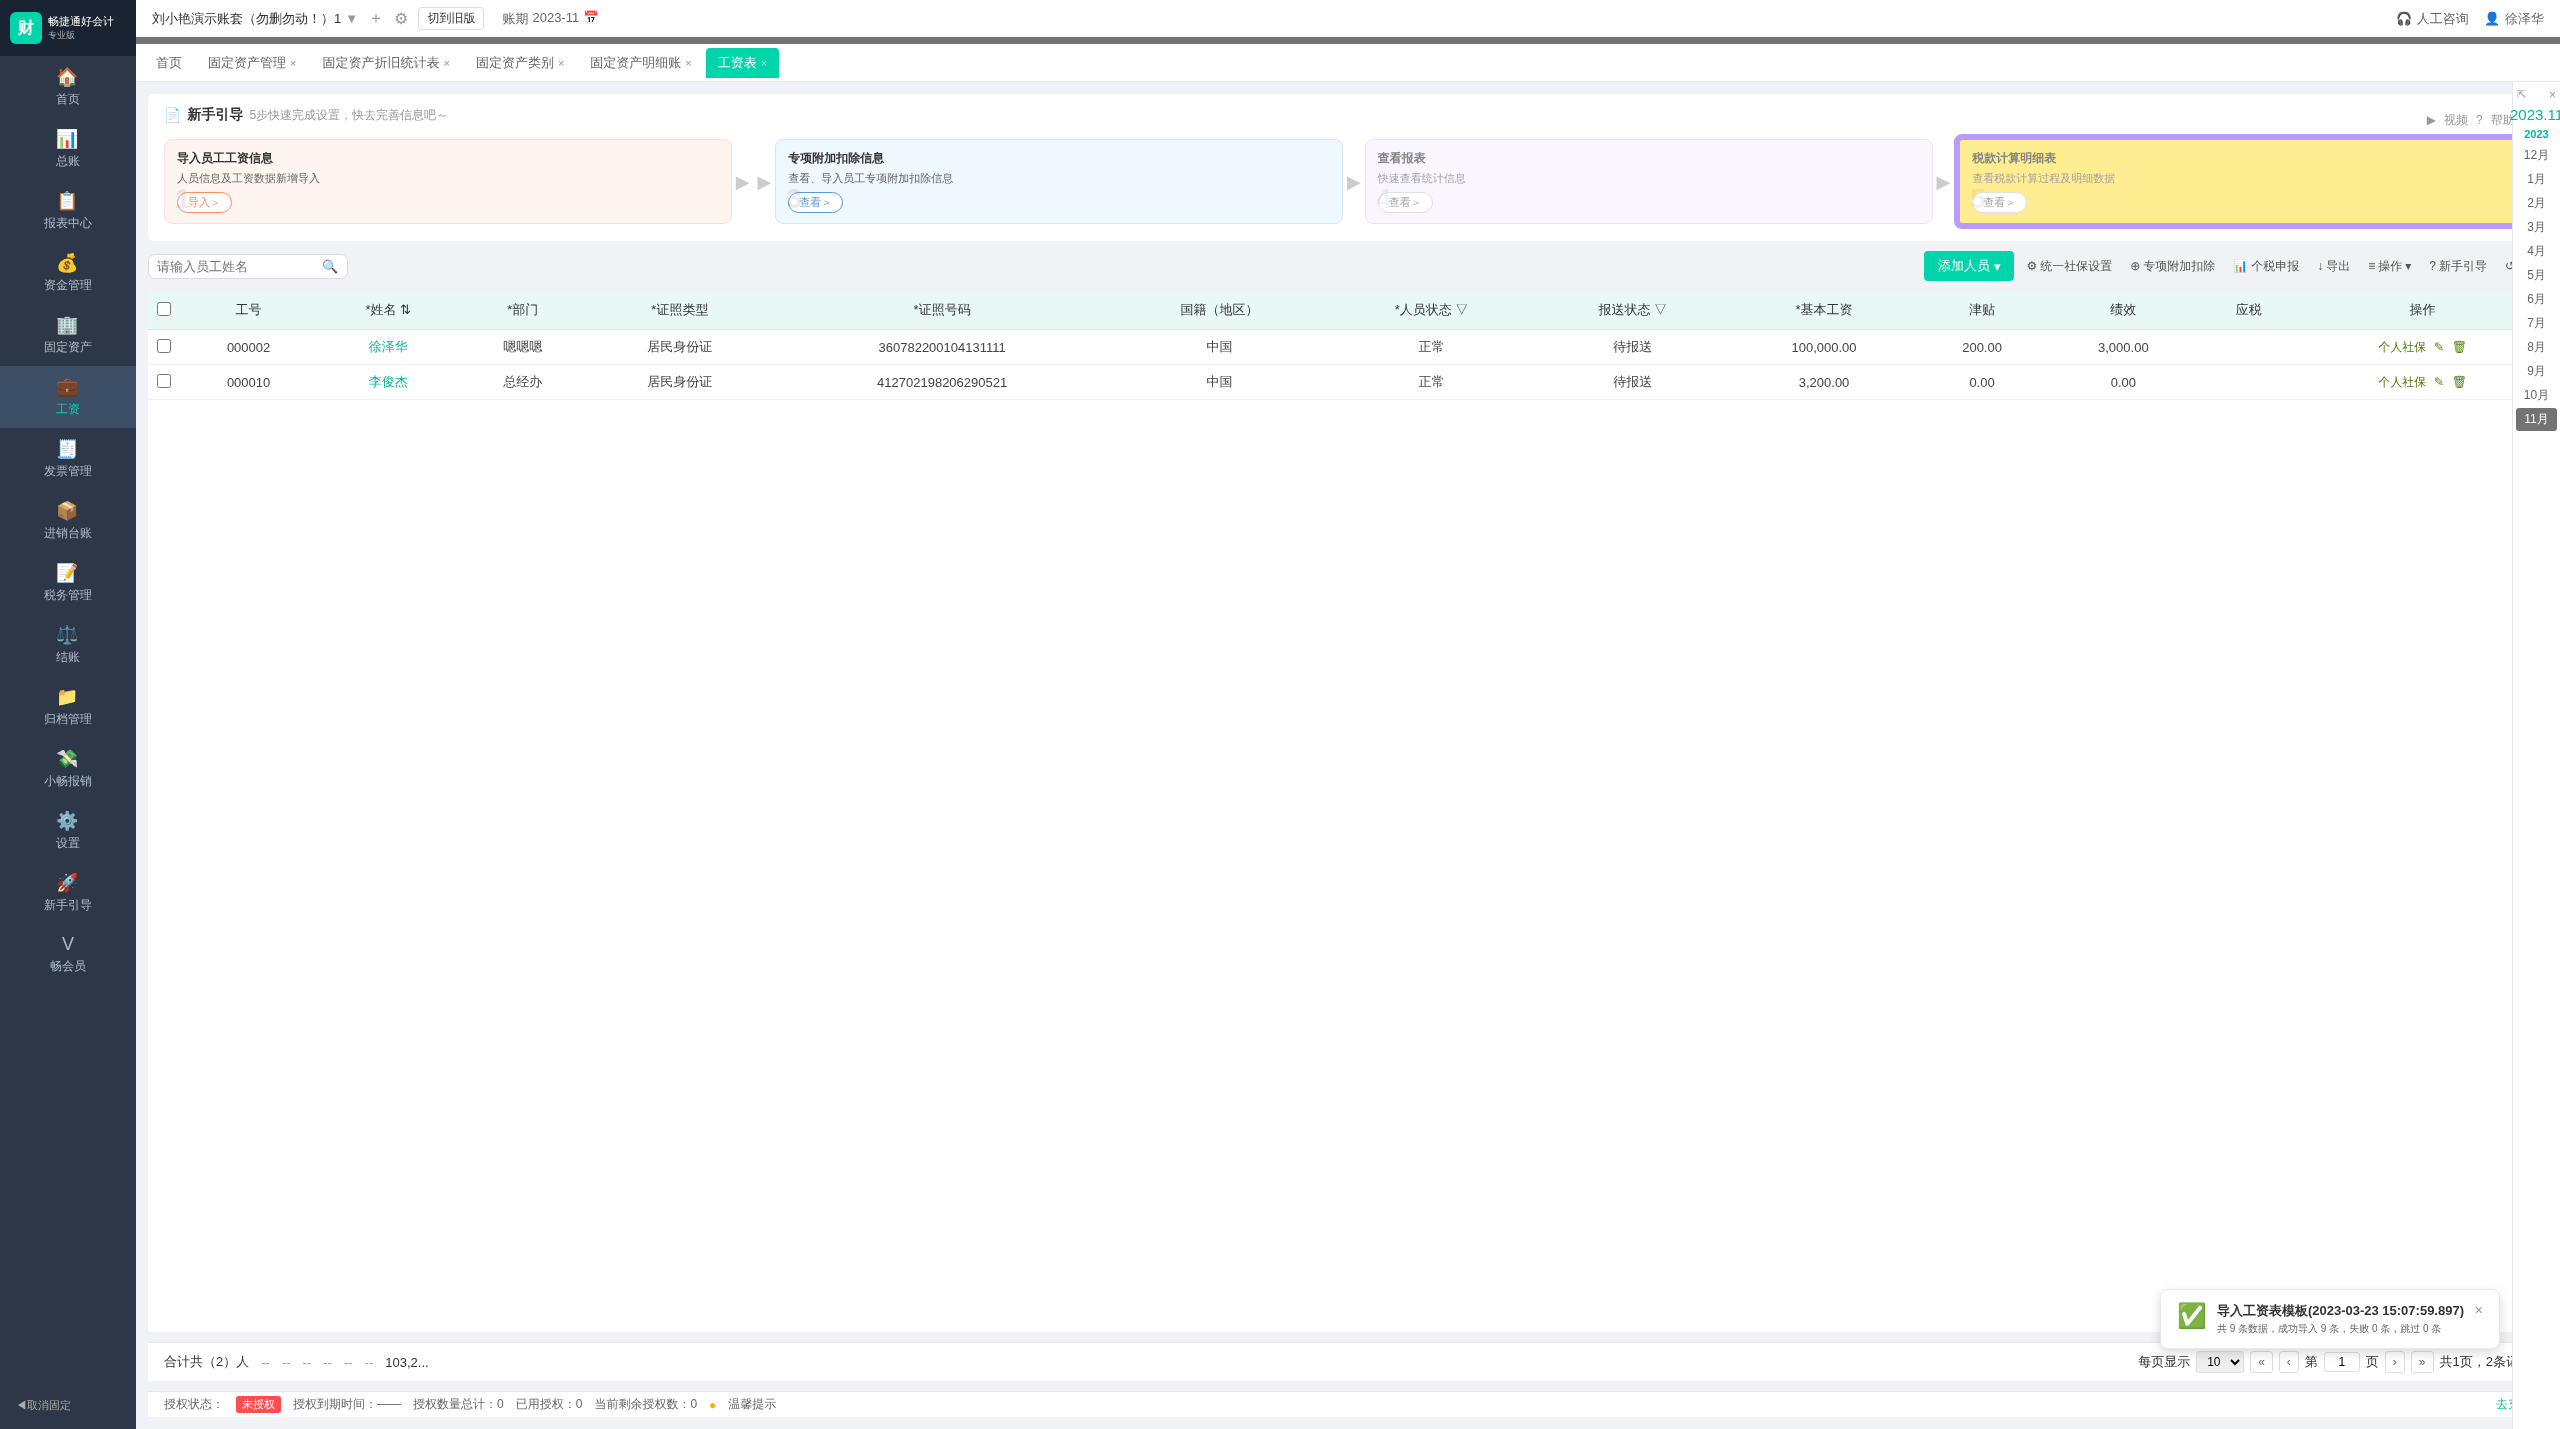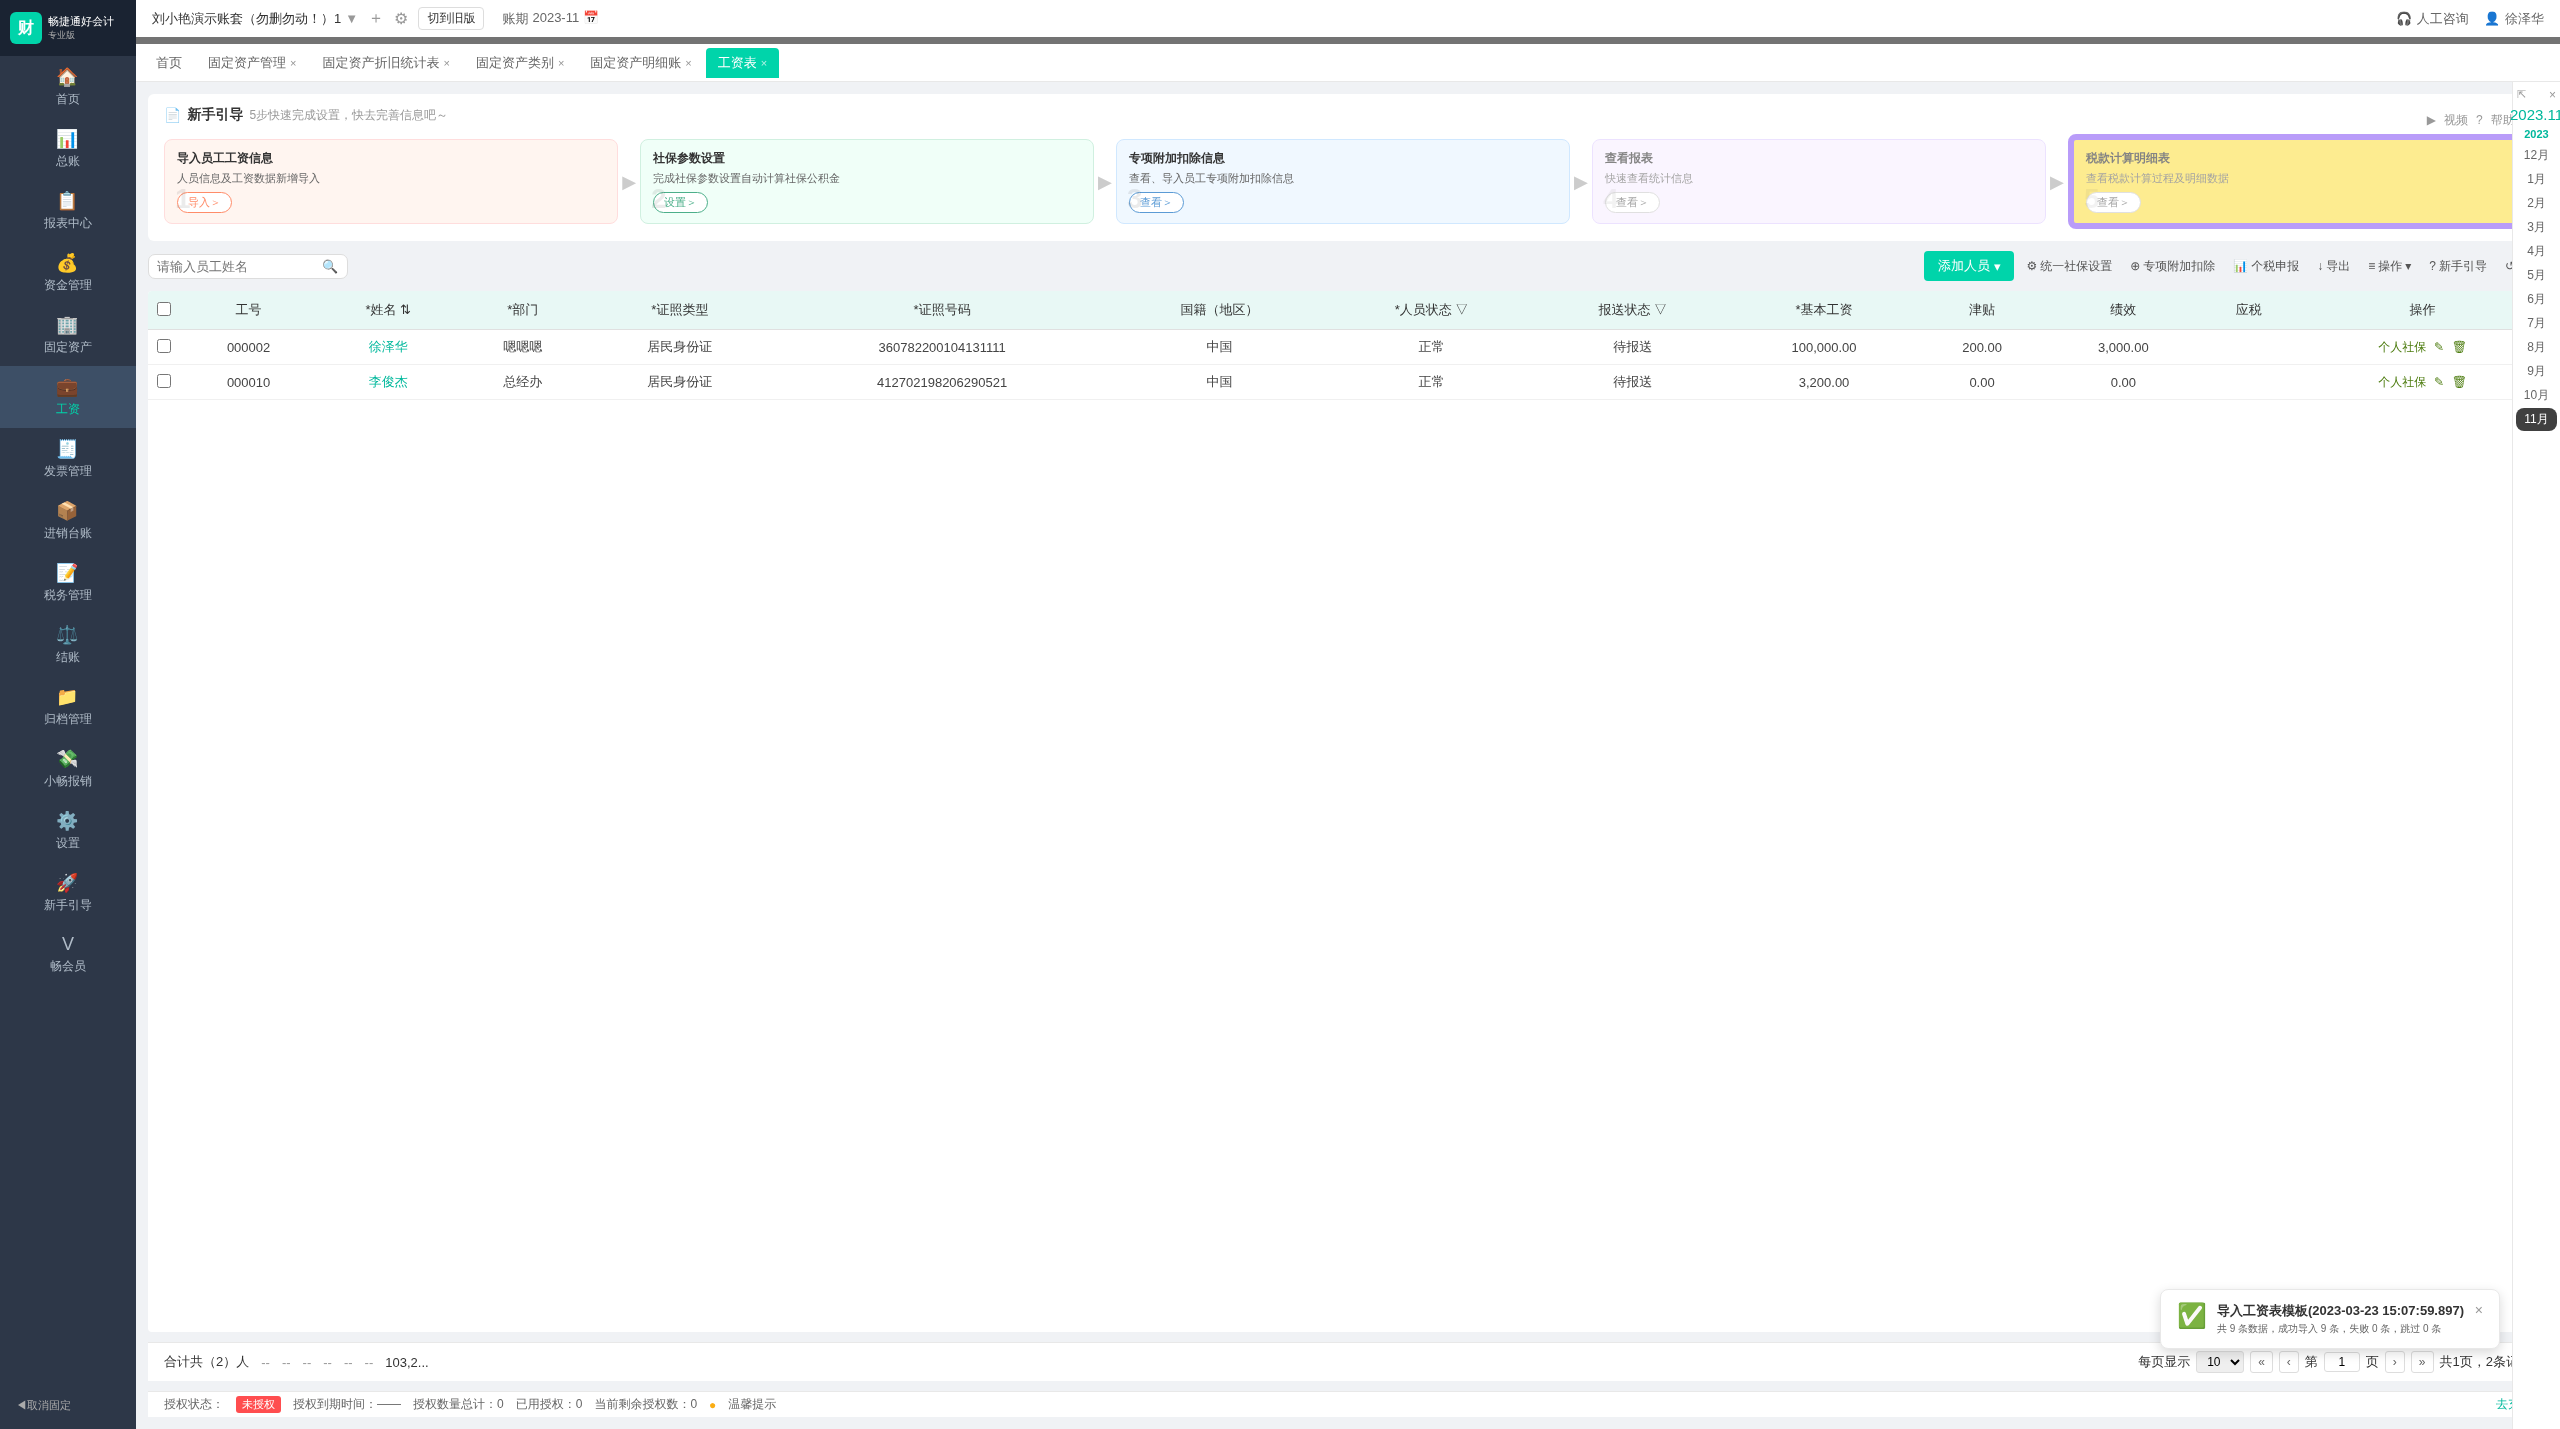--- a/index.html
+++ b/index.html
@@ -92,21 +92,21 @@
     .page-btn { border: 1px solid #ddd; background: #fff; padding: 3px 7px; cursor: pointer; border-radius: 3px; color: #666; font-size: 12px; }
     .page-input { width: 36px; border: 1px solid #ddd; border-radius: 3px; text-align: center; padding: 2px 4px; font-size: 12px; }
 
     
     .status-bar { background: #fff; border-top: 1px solid #e8e8e8; padding: 4px 16px; display: flex; align-items: center; gap: 12px; font-size: 12px; color: #666; flex-shrink: 0; }
     .status-badge { background: #ff4d4f; color: #fff; border-radius: 3px; padding: 1px 6px; font-size: 11px; }
     .status-warn-dot { color: #faad14; }
     .recharge-link { color: #00b89c; cursor: pointer; margin-left: auto; }
     .cal-nav { display: flex; flex-direction: column; align-items: center; gap: 1px; }
     .cal-month { font-size: 12px; color: #666; padding: 3px 8px; cursor: pointer; width: 100%; text-align: center; }
-    .cal-month.current { background: #404040; color: #fff; border-radius: 8px; }
+    .cal-month.current { background: #737373; color: #fff; border-radius: 3px; }
     .cal-month.year-label { color: #00b89c; font-size: 11px; font-weight: bold; }
 
     
     .toast { position: fixed; bottom: 80px; right: 60px; background: #fff; border: 1px solid #e8e8e8; border-radius: 8px; padding: 12px 16px; display: flex; align-items: flex-start; gap: 10px; box-shadow: 0 4px 12px rgba(0,0,0,0.15); min-width: 340px; z-index: 1000; }
     .toast-icon { color: #00b89c; font-size: 24px; flex-shrink: 0; }
     .toast-content { flex: 1; }
     .toast-title { font-size: 13px; font-weight: bold; color: #333; }
     .toast-desc { font-size: 10px; color: #666; margin-top: 2px; }
     .toast-close { color: #999; cursor: pointer; font-size: 14px; flex-shrink: 0; }
 
@@ -265,26 +265,20 @@
           </div>
         </div>
         <div class="guide-steps" id="guide-steps-container">
             <div class="guide-step guide-step-1">
     <div class="guide-step-title">导入员工工资信息</div>
     <div class="guide-step-desc">人员信息及工资数据新增导入</div>
     <div class="guide-step-btn">导入＞</div>
     <div class="guide-step-num">1</div>
   </div>
             <span class="guide-arrow">▶</span>
-            <div class="guide-step guide-step-2">
-    <div class="guide-step-title">社保参数设置</div>
-    <div class="guide-step-desc">完成社保参数设置自动计算社保公积金</div>
-    <div class="guide-step-btn">设置＞</div>
-    <div class="guide-step-num">2</div>
-  </div>
             <span class="guide-arrow">▶</span>
             <div class="guide-step guide-step-3">
     <div class="guide-step-title">专项附加扣除信息</div>
     <div class="guide-step-desc">查看、导入员工专项附加扣除信息</div>
     <div class="guide-step-btn">查看＞</div>
     <div class="guide-step-num">3</div>
   </div>
             <span class="guide-arrow">▶</span>
             <div class="guide-step guide-step-4">
     <div class="guide-step-title">查看报表</div>

